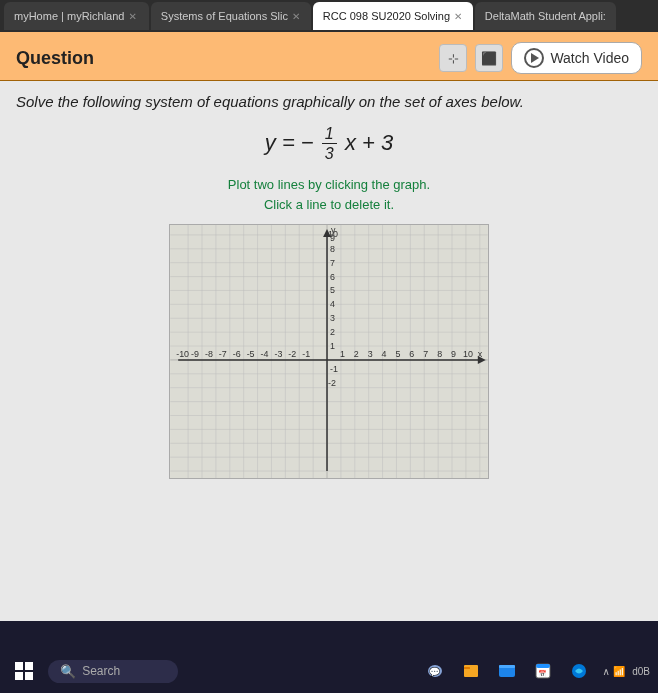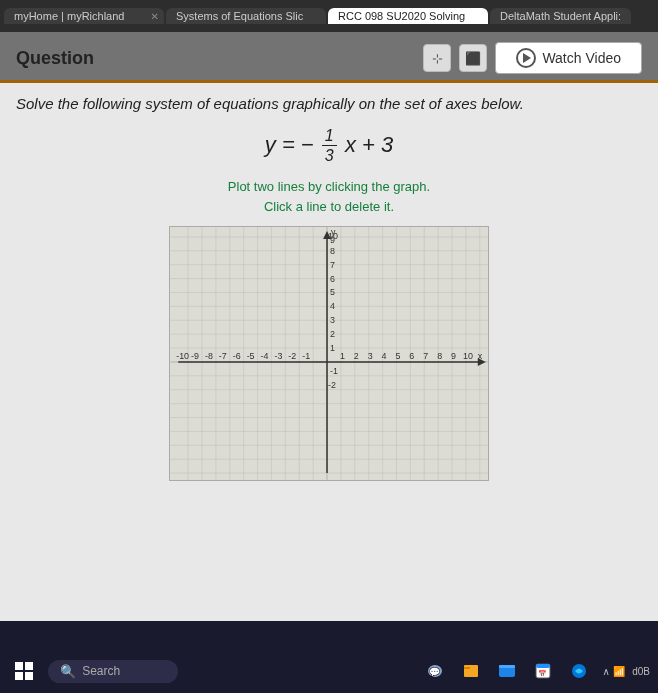--- a/index.html
+++ b/index.html
@@ -27,27 +27,27 @@
     }
 
     .tab {
       display: flex;
       align-items: center;
       background: #3c3c3c;
       color: #ccc;
       font-size: 11px;
       padding: 4px 10px;
       border-radius: 6px 6px 0 0;
-      height: 16px;
+      height: 28px;
       max-width: 160px;
       white-space: nowrap;
       overflow: hidden;
       text-overflow: ellipsis;
       cursor: pointer;
-      gap: 24px;
+      gap: 2px;
     }
 
     .tab.active {
       background: #ffffff;
       color: #222;
     }
 
     .tab-close {
       font-size: 10px;
       color: #888;
@@ -78,26 +78,26 @@
     
     .main-content {
       background: #e8e8e8;
       width: 100%;
       height: calc(693px - 60px - 44px);
       position: relative;
       overflow: hidden;
     }
 
     .question-header {
-      background: #737373;
+      background: #fdba74;
       padding: 10px 16px 6px 16px;
       display: flex;
       justify-content: space-between;
       align-items: center;
-      border-bottom: 3px solid #a16207;
+      border-bottom: 1px solid #a16207;
     }
 
     .question-title {
       font-size: 18px;
       font-weight: bold;
       color: #222;
     }
 
     .header-right {
       display: flex;
@@ -118,22 +118,22 @@
       font-size: 13px;
       color: #555;
     }
 
     .watch-video-btn {
       display: flex;
       align-items: center;
       gap: 6px;
       background: white;
       border: 1.5px solid #aaa;
-      border-radius: 4px;
-      padding: 5px 20px;
+      border-radius: 10px;
+      padding: 5px 12px;
       font-size: 14px;
       color: #333;
       cursor: pointer;
       font-weight: 500;
     }
 
     .play-icon-circle {
       width: 20px;
       height: 20px;
       border-radius: 50%;

